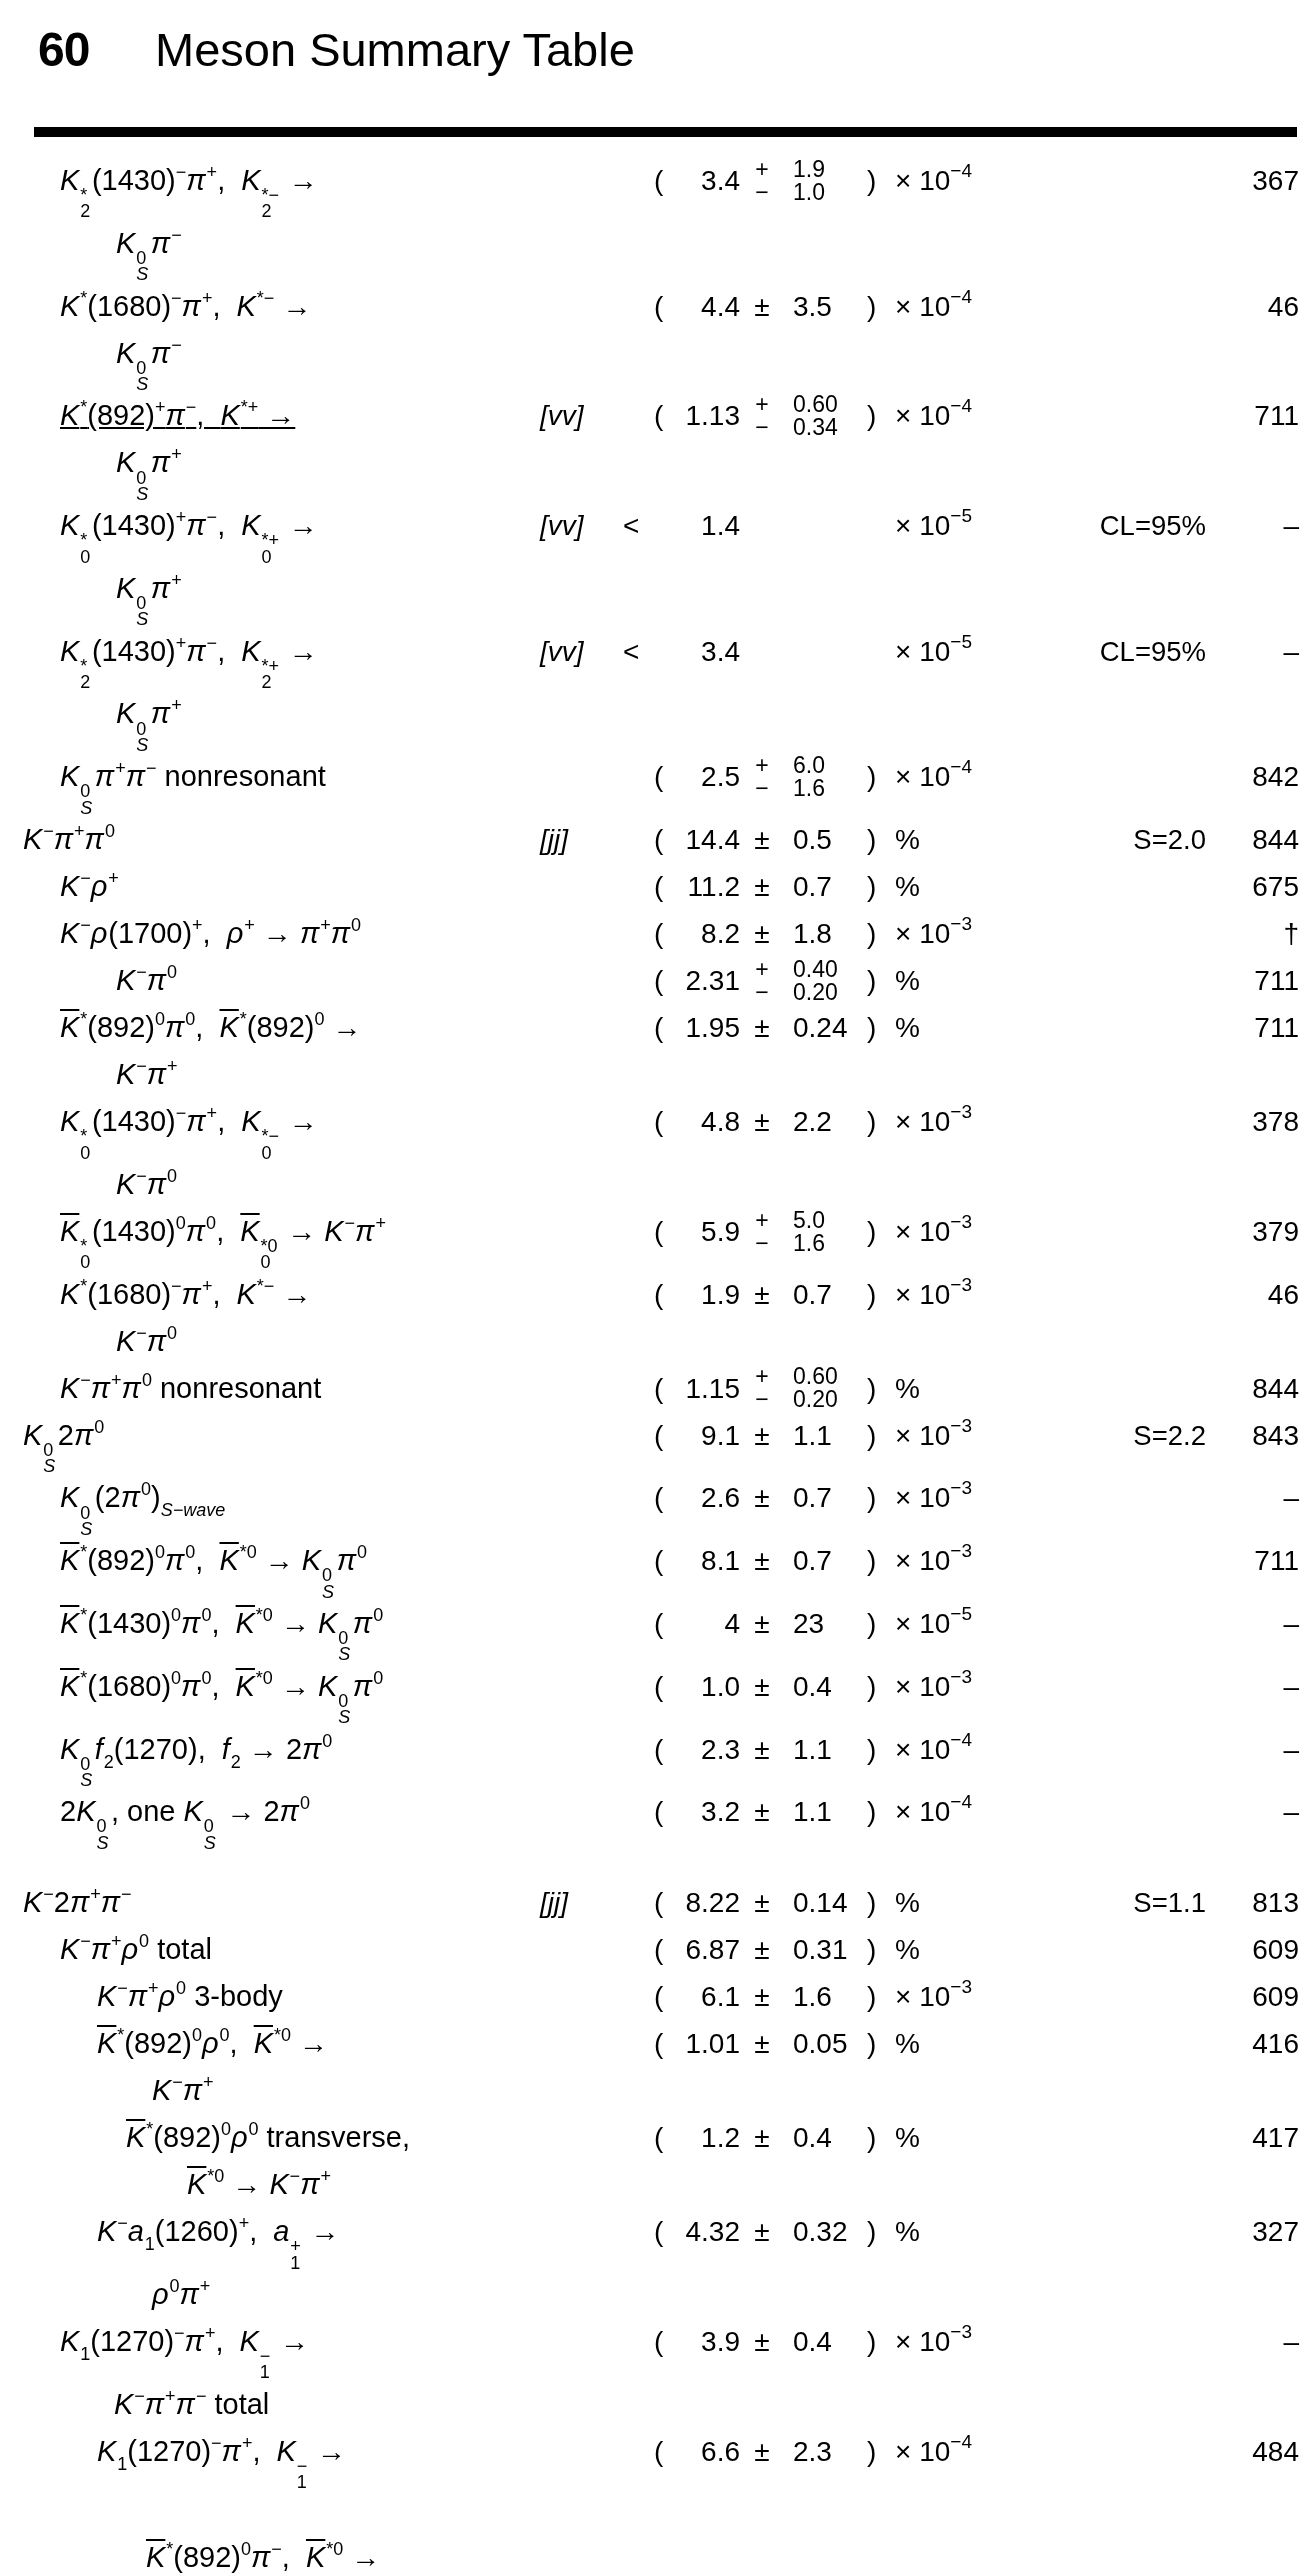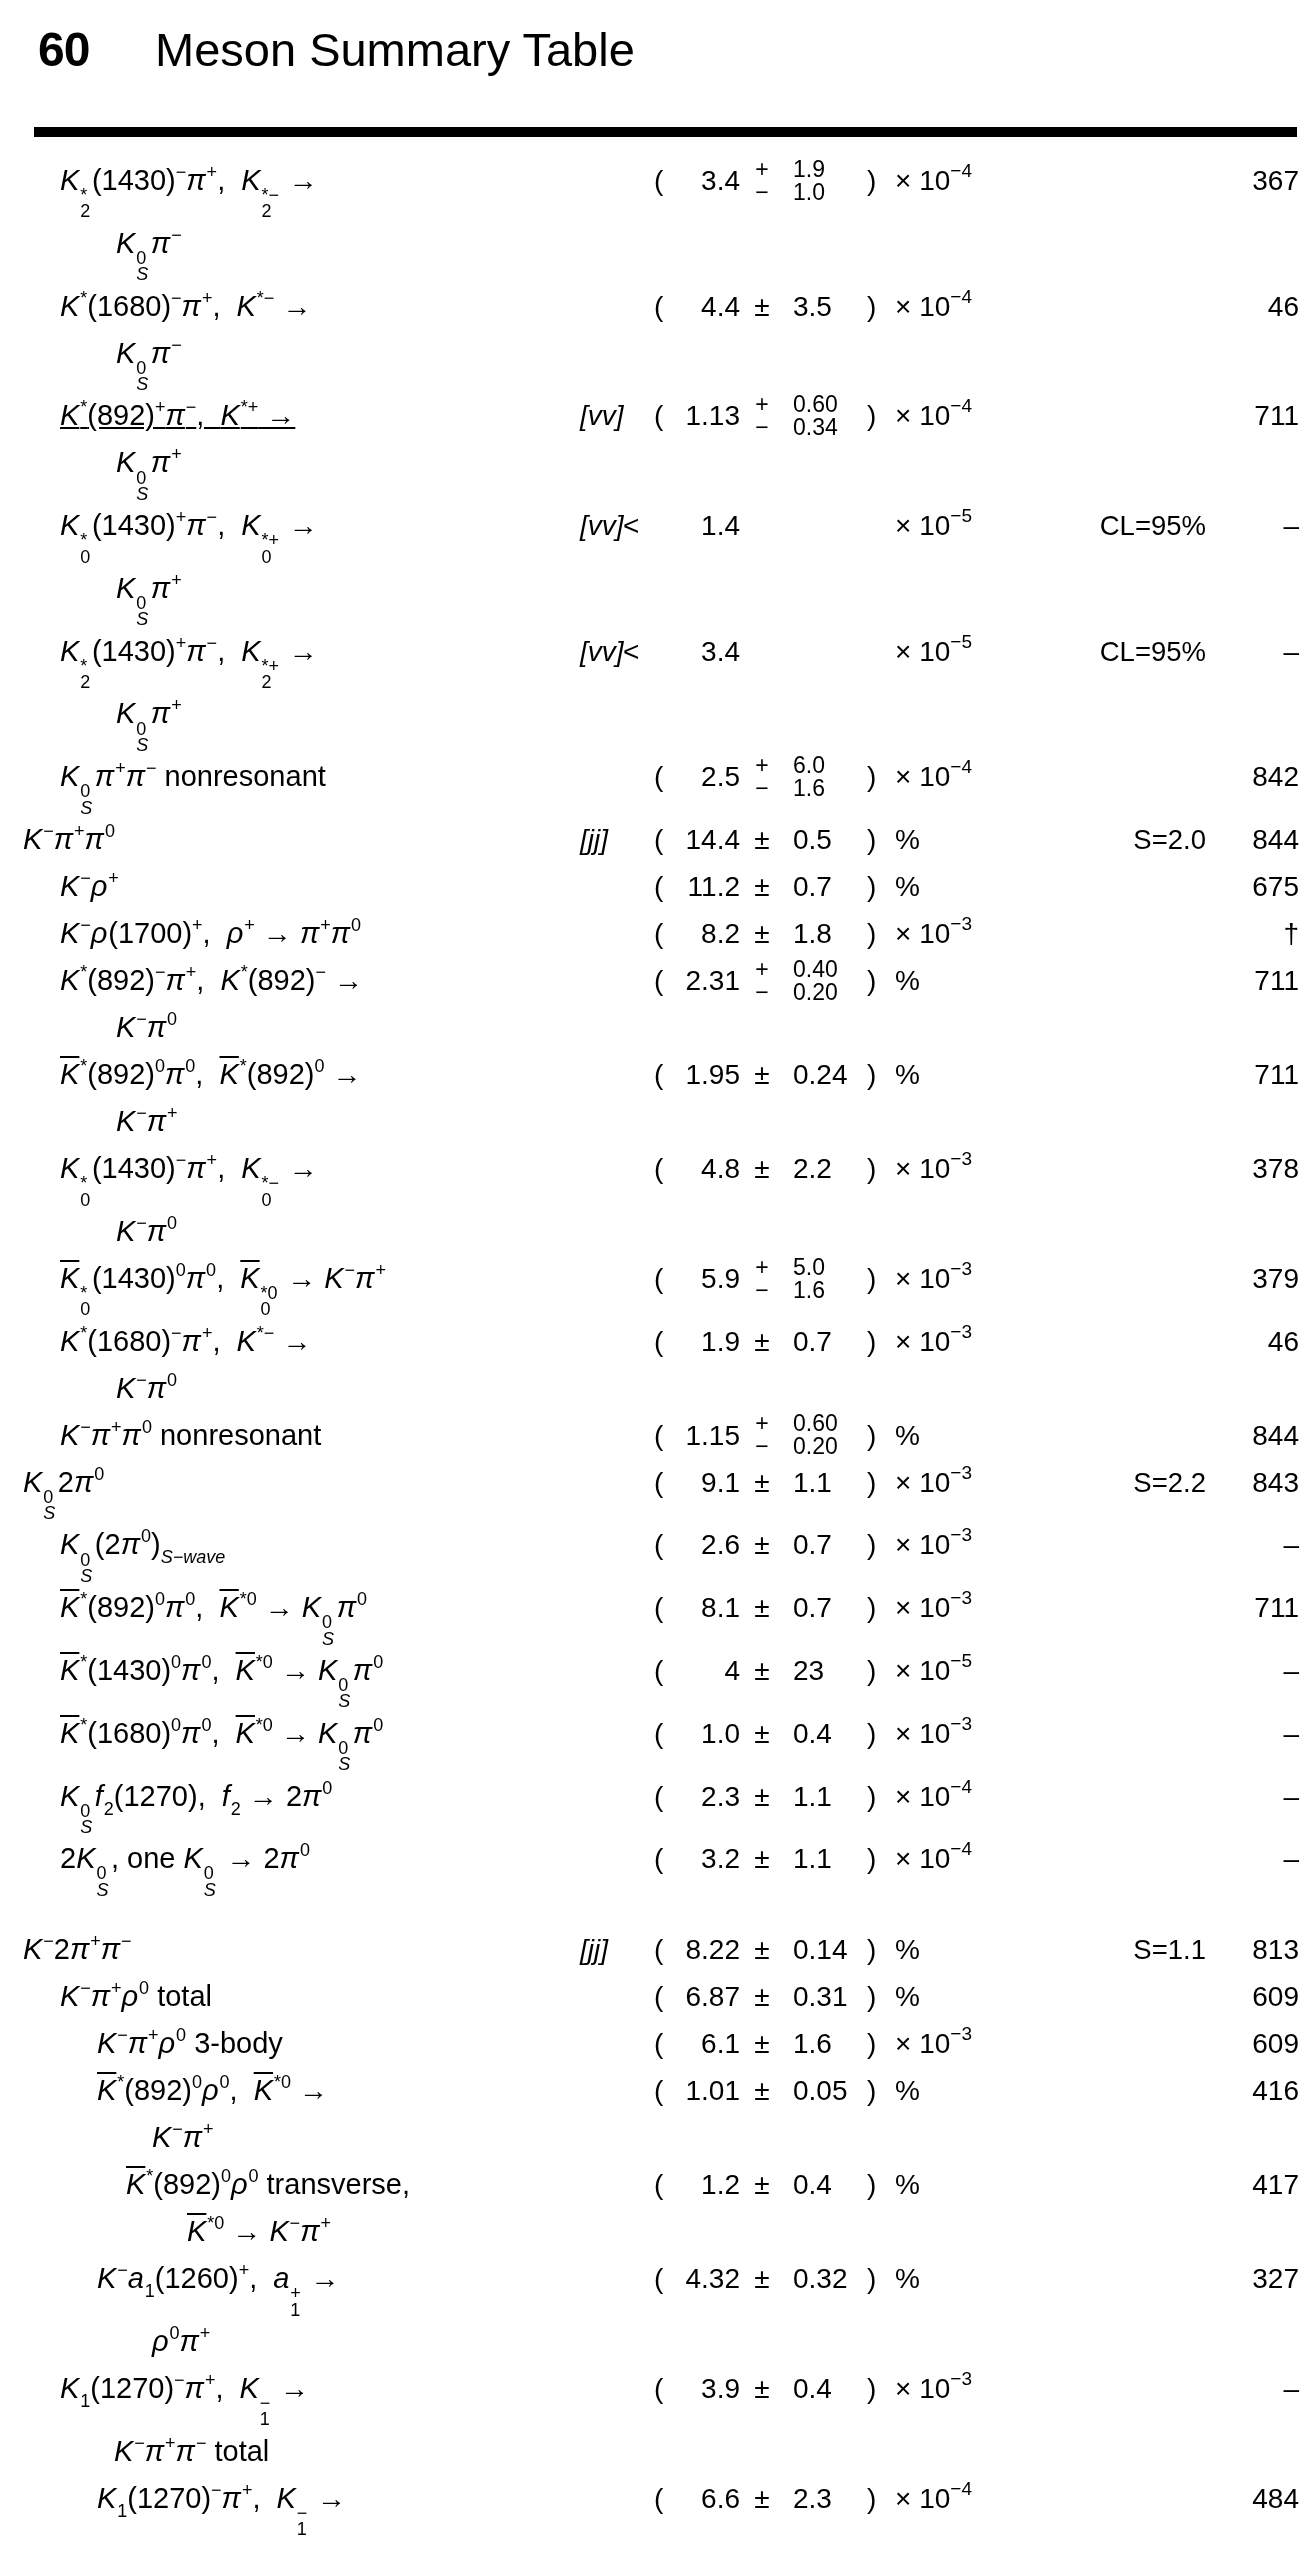--- a/index.html
+++ b/index.html
@@ -14,21 +14,21 @@
   #rows{position:absolute;left:0;top:157px;width:1314px;}
   .row{position:relative;width:1314px;}
   .line{line-height:47px;font-size:29px;white-space:nowrap;}
   i{font-style:italic;padding-right:0.9px;}
   sup{font-size:18px;vertical-align:12px;line-height:0;}
   sub{font-size:18px;vertical-align:-8.6px;line-height:0;}
   .ss{display:inline-flex;flex-direction:column;font-size:18px;line-height:16.3px;vertical-align:-11.2px;text-align:left;padding-right:1.7px;}
   .ss span{display:block;}
   .bar{text-decoration:overline;}
   .abs{position:absolute;top:0;line-height:47px;font-size:28px;white-space:nowrap;}
-  .tag{left:580px;font-style:italic;}
+  .tag{left:540px;font-style:italic;}
   .v-lt{left:623px;}
   .v-open{left:654px;}
   .v-num{left:659px;width:81px;text-align:right;}
   .v-pm{left:743px;width:38px;text-align:center;}
   .v-err{left:793px;}
   .v-close{left:867px;}
   .v-mult{left:895px;}
   .v-mult sup{font-size:19px;vertical-align:13px;}
   .stk{display:flex;flex-direction:column;font-size:23px;line-height:23px;top:0.9px;text-align:center;}
   .stk-sign{left:743px;width:38px;}
@@ -191,21 +191,20 @@
         <div class="line" style="padding-left: 60px;"><i>K</i><sup>−</sup><i>ρ</i>(1700)<sup>+</sup>,&nbsp; <i>ρ</i><sup>+</sup> → <i>π</i><sup>+</sup><i>π</i><sup>0</sup></div>
         <span class="abs v-open">(</span>
         <span class="abs v-num">8.2</span>
         <span class="abs v-pm">±</span>
         <span class="abs v-err">1.8</span>
         <span class="abs v-close">)</span>
         <span class="abs v-mult">× 10<sup>−3</sup></span>
         <span class="abs pcol">†</span>
       </div>
       <div class="row">
-        <div class="line" style="padding-left: 60px;"><i>K</i><sup>*</sup>(892)<sup>−</sup><i>π</i><sup>+</sup>,&nbsp; <i>K</i><sup>*</sup>(892)<sup>−</sup> →</div>
         <div class="line" style="padding-left: 116px;"><i>K</i><sup>−</sup><i>π</i><sup>0</sup></div>
         <span class="abs v-open">(</span>
         <span class="abs v-num">2.31</span>
         <span class="abs v-pm stk stk-sign">
           <span>+</span>
           <span>−</span>
         </span>
         <span class="abs v-err stk stk-num">
           <span>0.40</span>
           <span>0.20</span>

